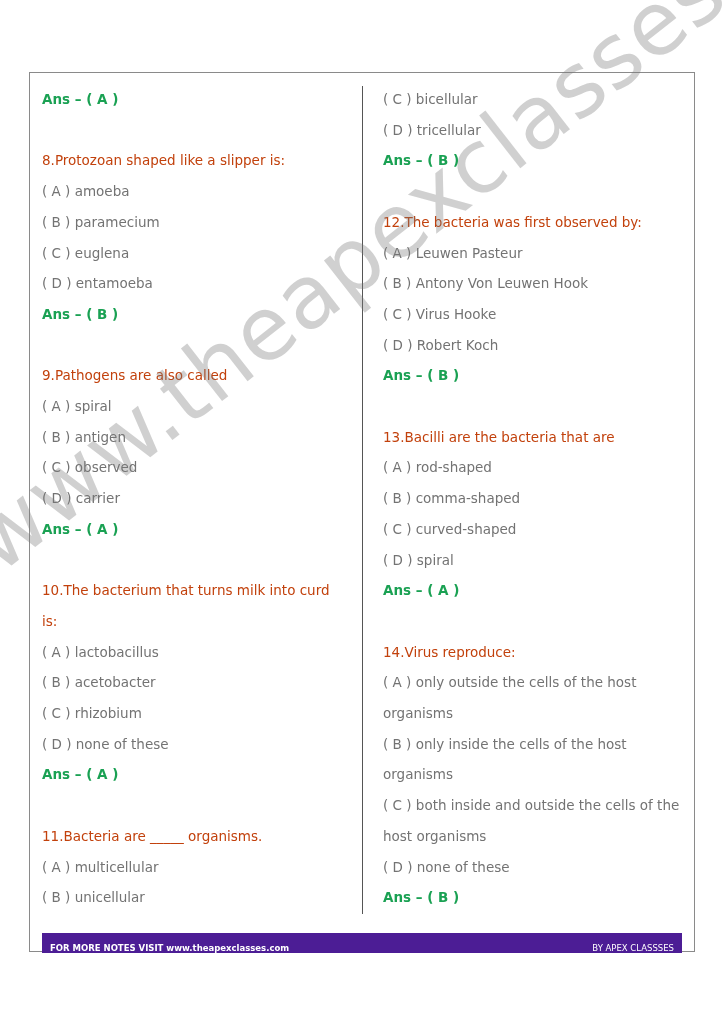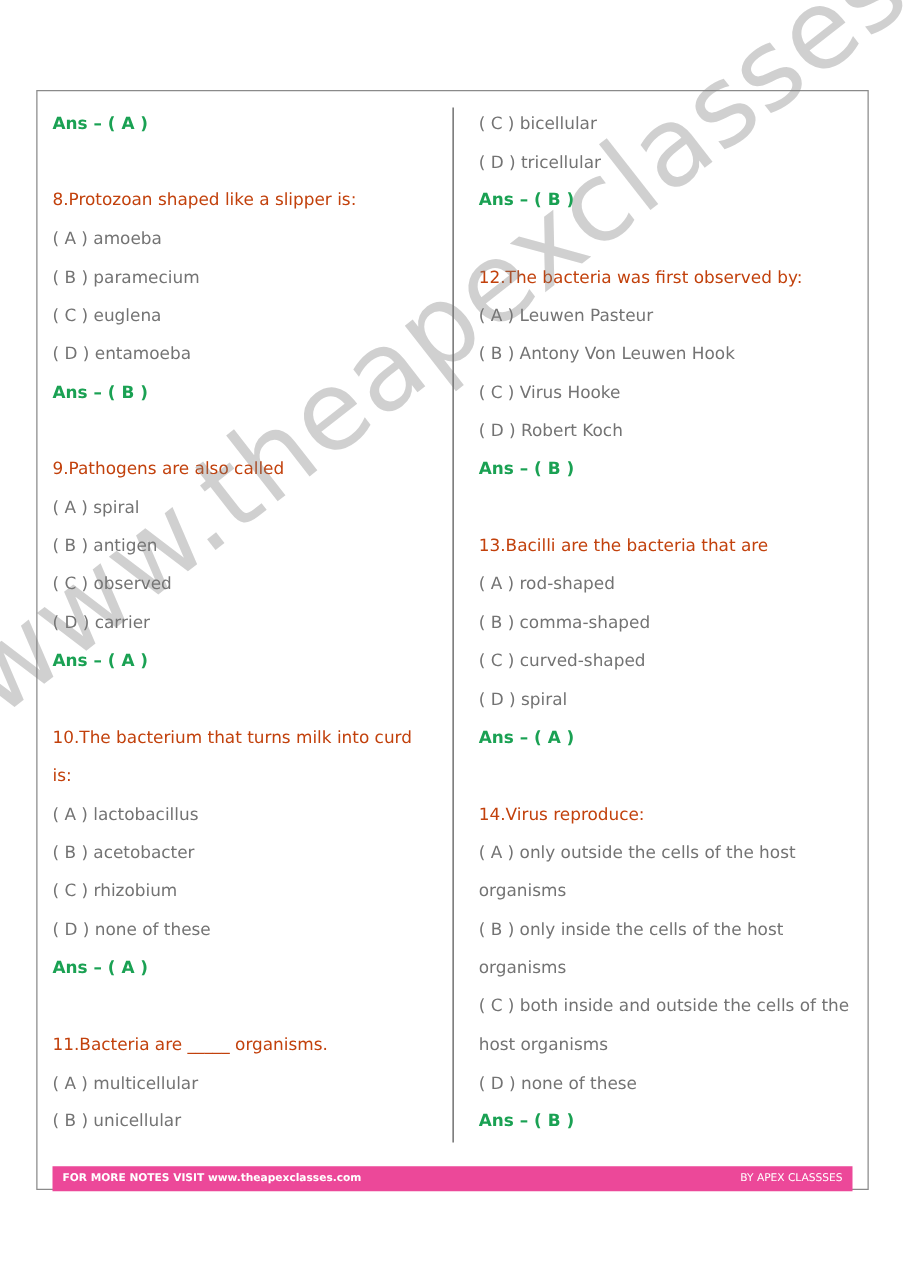--- a/index.html
+++ b/index.html
@@ -6,21 +6,21 @@
   body { width:724px; height:1024px; position:relative; overflow:hidden; font-family:"DejaVu Sans", sans-serif; }
   .page-frame { position:absolute; left:29px; top:72px; width:666px; height:880px; border:1px solid #8a8a8a; box-sizing:border-box; }
   .col-divider { position:absolute; left:362px; top:86px; width:1px; height:828px; background:#555; }
   .col { position:absolute; top:84px; width:300px; }
   .col.left { left:42px; }
   .col.right { left:383px; width:300px; }
   .line { font-size:13.5px; line-height:30.7px; color:#737373; white-space:nowrap; }
   .q { color:#c2410c; }
   .ans { color:#1aa153; font-weight:bold; }
   .blank { height:30.7px; }
-  .footer { position:absolute; left:42px; top:933px; width:640px; height:20px; background:#ec4899; color:#fff; font-size:8.5px; font-weight:bold; display:flex; align-items:center; justify-content:space-between; padding:0 8px; box-sizing:border-box; }
+  .footer { position:absolute; left:42px; top:933px; width:640px; height:20px; background:#4c1d95; color:#fff; font-size:8.5px; font-weight:bold; display:flex; align-items:flex-end; justify-content:space-between; padding:0 8px; box-sizing:border-box; }
   .footer .right { font-weight:normal; }
   .watermark { position:absolute; left:0; top:0; width:724px; height:1024px; pointer-events:none; }
   .watermark span { position:absolute; left:-20px; top:500px; font-size:88px; font-family:"DejaVu Sans", sans-serif; color:rgba(120,120,120,0.35); transform:rotate(-38deg); transform-origin:left center; white-space:nowrap; letter-spacing:1px; }
 </style>
 </head>
 <body>
 
 <div class="page-frame"></div>
 <div class="col-divider"></div>
 

